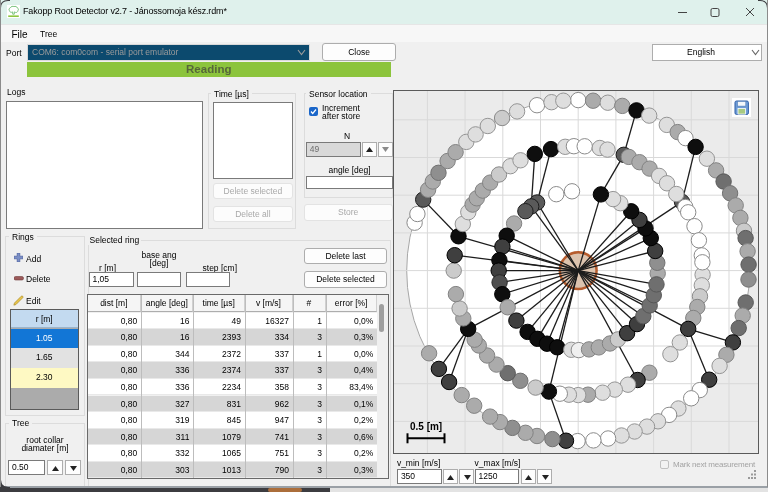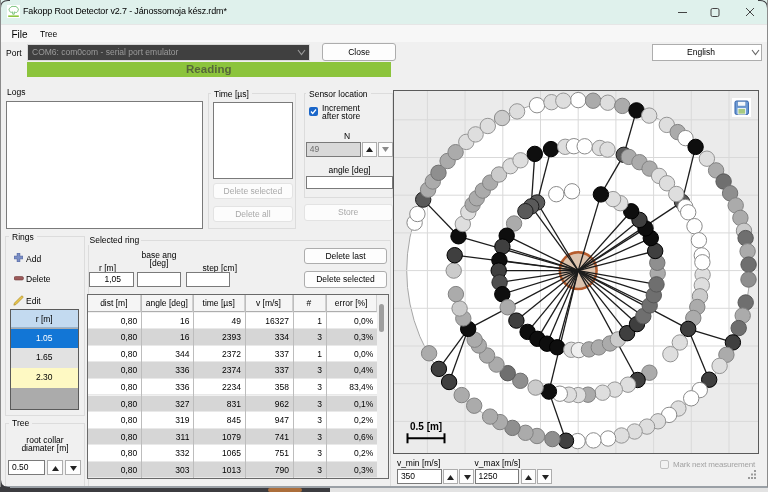--- a/index.html
+++ b/index.html
@@ -33,21 +33,21 @@
   </svg>
 <svg class="abs" style="left:758px;top:0" width="10" height="10">
     <path d="M10 10 L10 8 Q10 0 2 0 L0 0 L0 1 L2 1 Q9 1 9 8 L9 10 Z" fill="#3c3c40"></path>
   </svg>
 
 <div class="abs" style="left:0;top:25px;width:768px;height:17px;background:#f7f7f7"></div>
 <div class="abs" style="left:11.5px;top:29px;font-size:10px">File</div>
 <div class="abs" style="left:40px;top:29px;font-size:8.5px">Tree</div>
 
 <div class="lbl" style="left:6px;top:48px">Port</div>
-<div class="abs" style="left:27px;top:43.5px;width:283px;height:17px;background:#404040;border:1px solid #d9d9d9;color:#9b9b9b;font-size:8.5px;line-height:15px;padding-left:4px">COM6: com0com - serial port emulator</div>
+<div class="abs" style="left:27px;top:43.5px;width:283px;height:17px;background:#0c4a6e;border:1px solid #d9d9d9;color:#9b9b9b;font-size:8.5px;line-height:15px;padding-left:4px">COM6: com0com - serial port emulator</div>
 <svg class="abs" style="left:297px;top:49px" width="9" height="7">
     <path d="M1 1 L4.5 5.5 L8 1" fill="none" stroke="#9b9b9b" stroke-width="1.1"></path>
   </svg>
 <div class="btn" style="left:322px;top:43px;width:74px;height:18px;line-height:16px">Close</div>
 <div class="abs" style="left:652px;top:43.5px;width:110px;height:17px;background:#fff;border:1px solid #adadad;font-size:8.5px;line-height:15px;text-align:center;padding-right:12px">English</div>
 <svg class="abs" style="left:751px;top:49px" width="9" height="7">
     <path d="M1 1 L4.5 5.5 L8 1" fill="none" stroke="#666" stroke-width="1.1"></path>
   </svg>
 
 <div class="abs" style="left:27px;top:62px;width:363.5px;height:15px;background:#8cc43c;text-align:center;font-weight:bold;font-size:11.5px;color:#56663a;line-height:15px">Reading</div>
@@ -109,21 +109,21 @@
     </svg></div>
 <div class="sp" style="left:65px;top:460px;width:15.9px;height:15.3px"><svg width="7" height="5" style="margin:4.6px 0 0 3.8px">
       <path d="M0 0 L7 0 L3.5 5 Z" fill="#222"></path>
     </svg></div>
 
 <div class="grp" style="left:87.5px;top:239.6px;width:303.5px;height:246px;border-bottom:none"></div>
 <div class="grplbl" style="left:87.5px;top:234.8px;padding:0 2px">Selected ring</div>
 <div class="lbl" style="left:85px;top:262.5px;width:45px;text-align:center">r [m]</div>
 <div class="lbl" style="left:137px;top:251px;width:44px;text-align:center;line-height:8.4px">base ang<br>[deg]</div>
 <div class="lbl" style="left:193px;top:262.5px;width:44px;text-align:right">step [cm]</div>
-<div class="tb" style="left:88.5px;top:271.5px;width:45.5px;height:15.5px;line-height:13.5px;padding-left:15px">1,05</div>
+<div class="tb" style="left:88.5px;top:271.5px;width:45.5px;height:15.5px;line-height:13.5px;padding-left:3px">1,05</div>
 <div class="tb" style="left:137.3px;top:271.5px;width:43.4px;height:15.5px"></div>
 <div class="tb" style="left:186.2px;top:271.5px;width:43.4px;height:15.5px"></div>
 <div class="btn" style="left:304.2px;top:247.6px;width:82.6px;height:16.2px;line-height:14.2px">Delete last</div>
 <div class="btn" style="left:304.2px;top:271px;width:82.6px;height:16.5px;line-height:14.5px">Delete selected</div>
 
 <div class="abs" style="left:86.5px;top:293.9px;width:302.1px;height:185.2px;background:#f0f0f0;border:1px solid #696969"></div>
 <div class="thc" style="left:87.5px;top:294.9px;width:53.7px;height:17.6px;line-height:16.6px">dist [m]</div>
 <div class="thc" style="left:141.2px;top:294.9px;width:52.2px;height:17.6px;line-height:16.6px">angle [deg]</div>
 <div class="thc" style="left:193.4px;top:294.9px;width:51.6px;height:17.6px;line-height:16.6px">time [µs]</div>
 <div class="thc" style="left:245px;top:294.9px;width:47.9px;height:17.6px;line-height:16.6px">v [m/s]</div>

